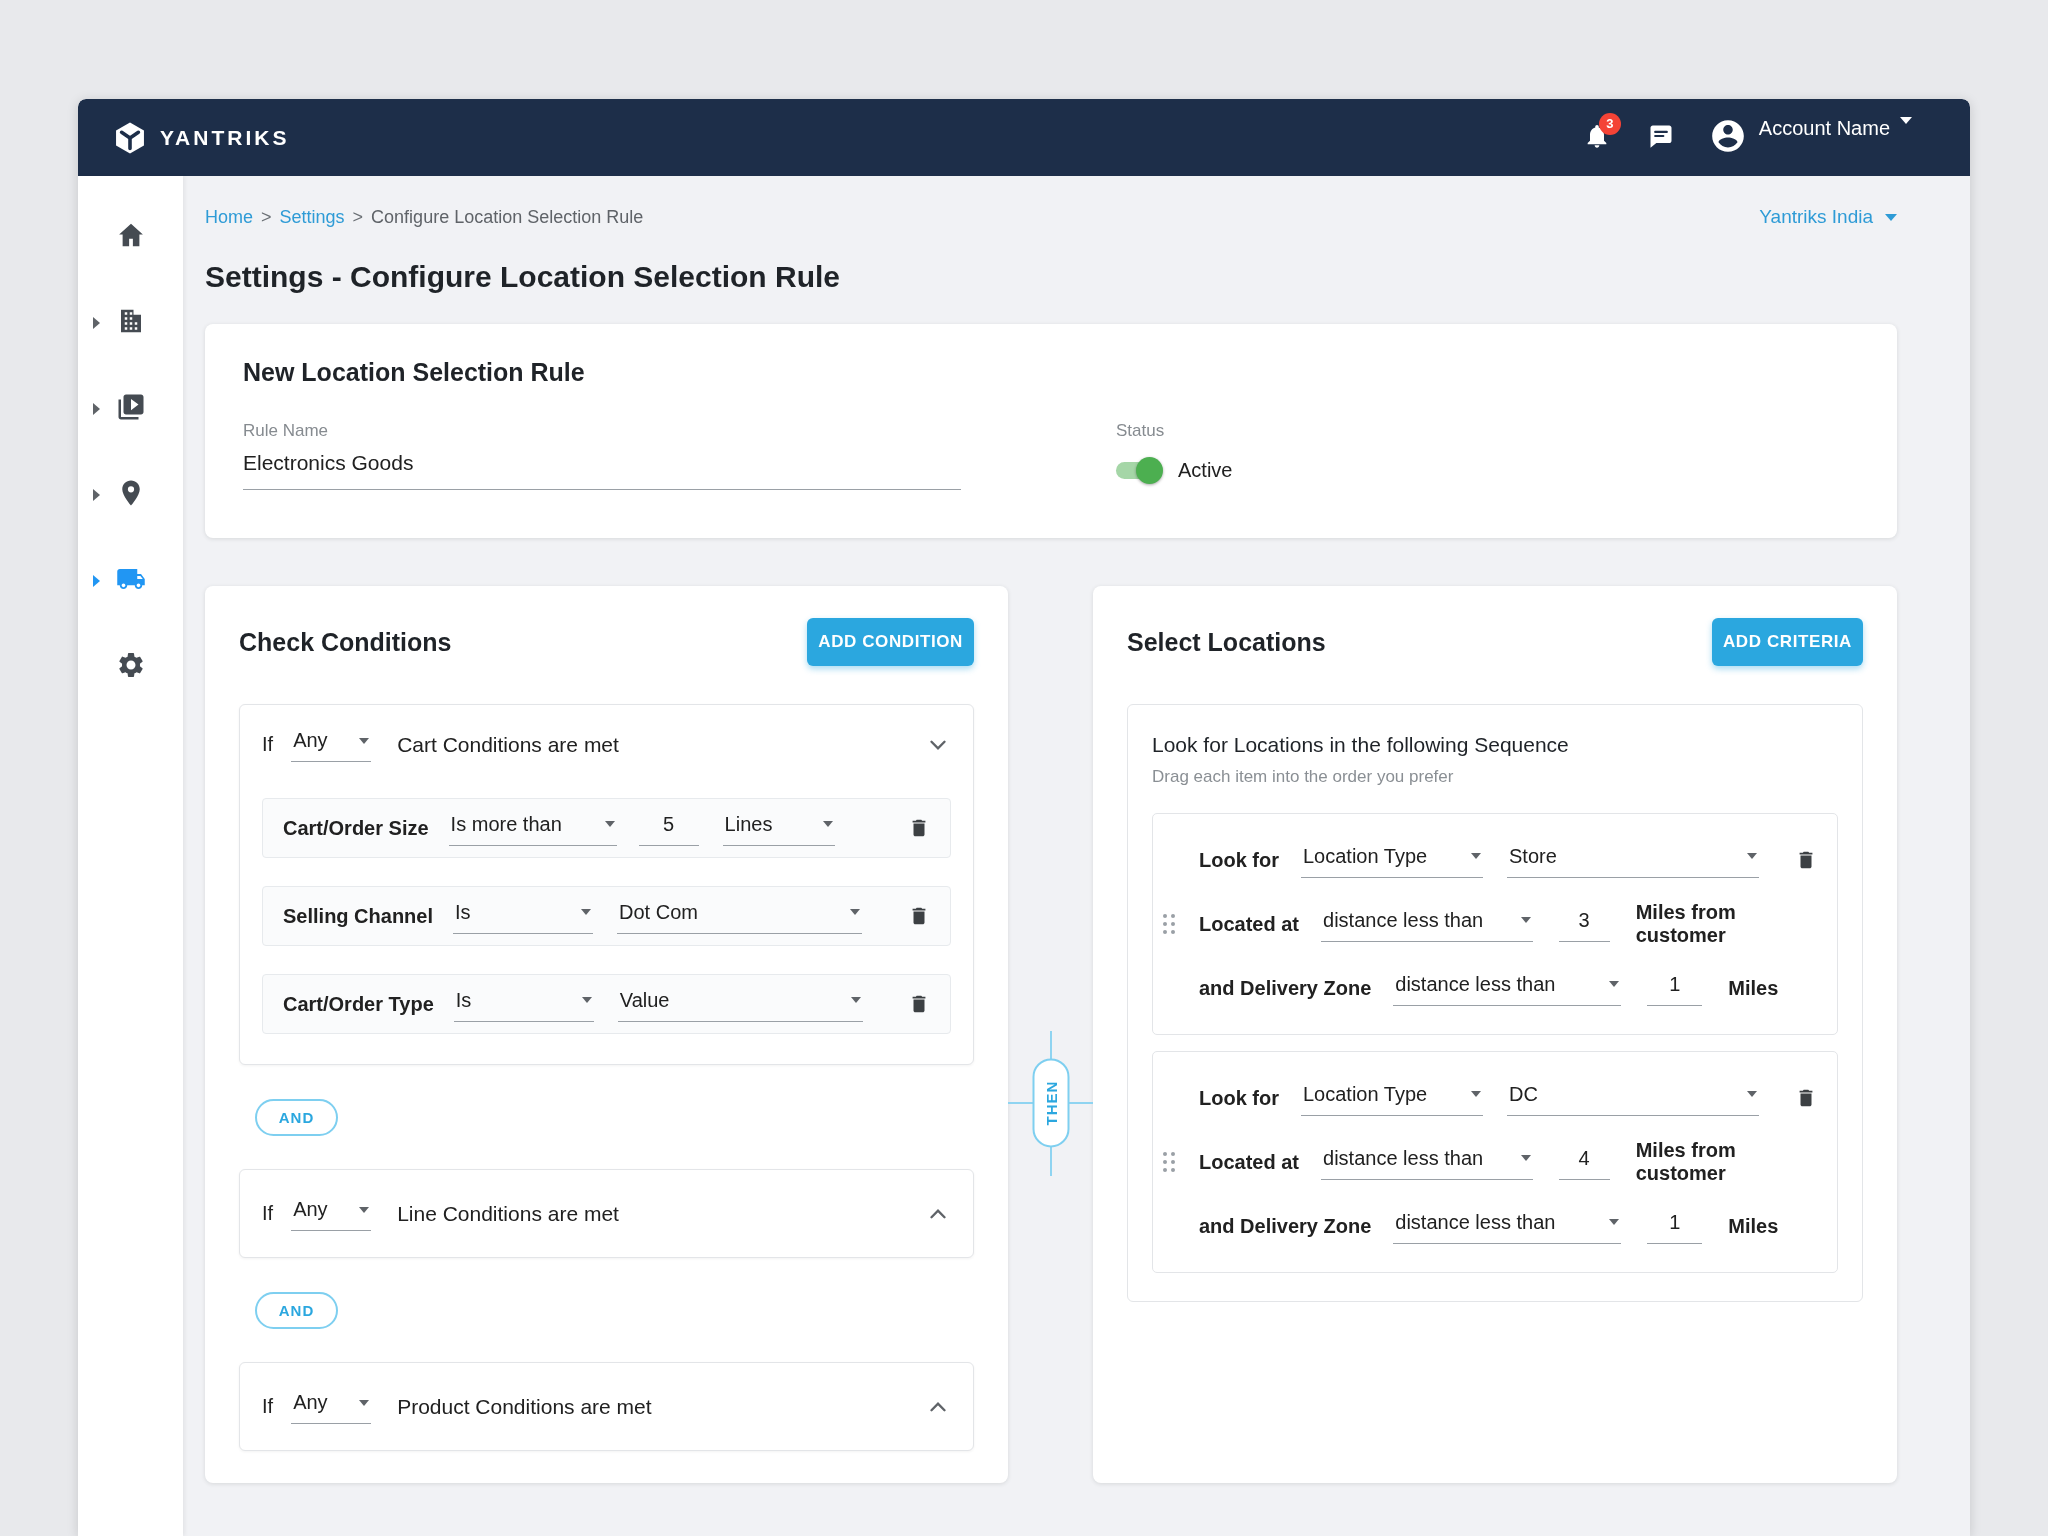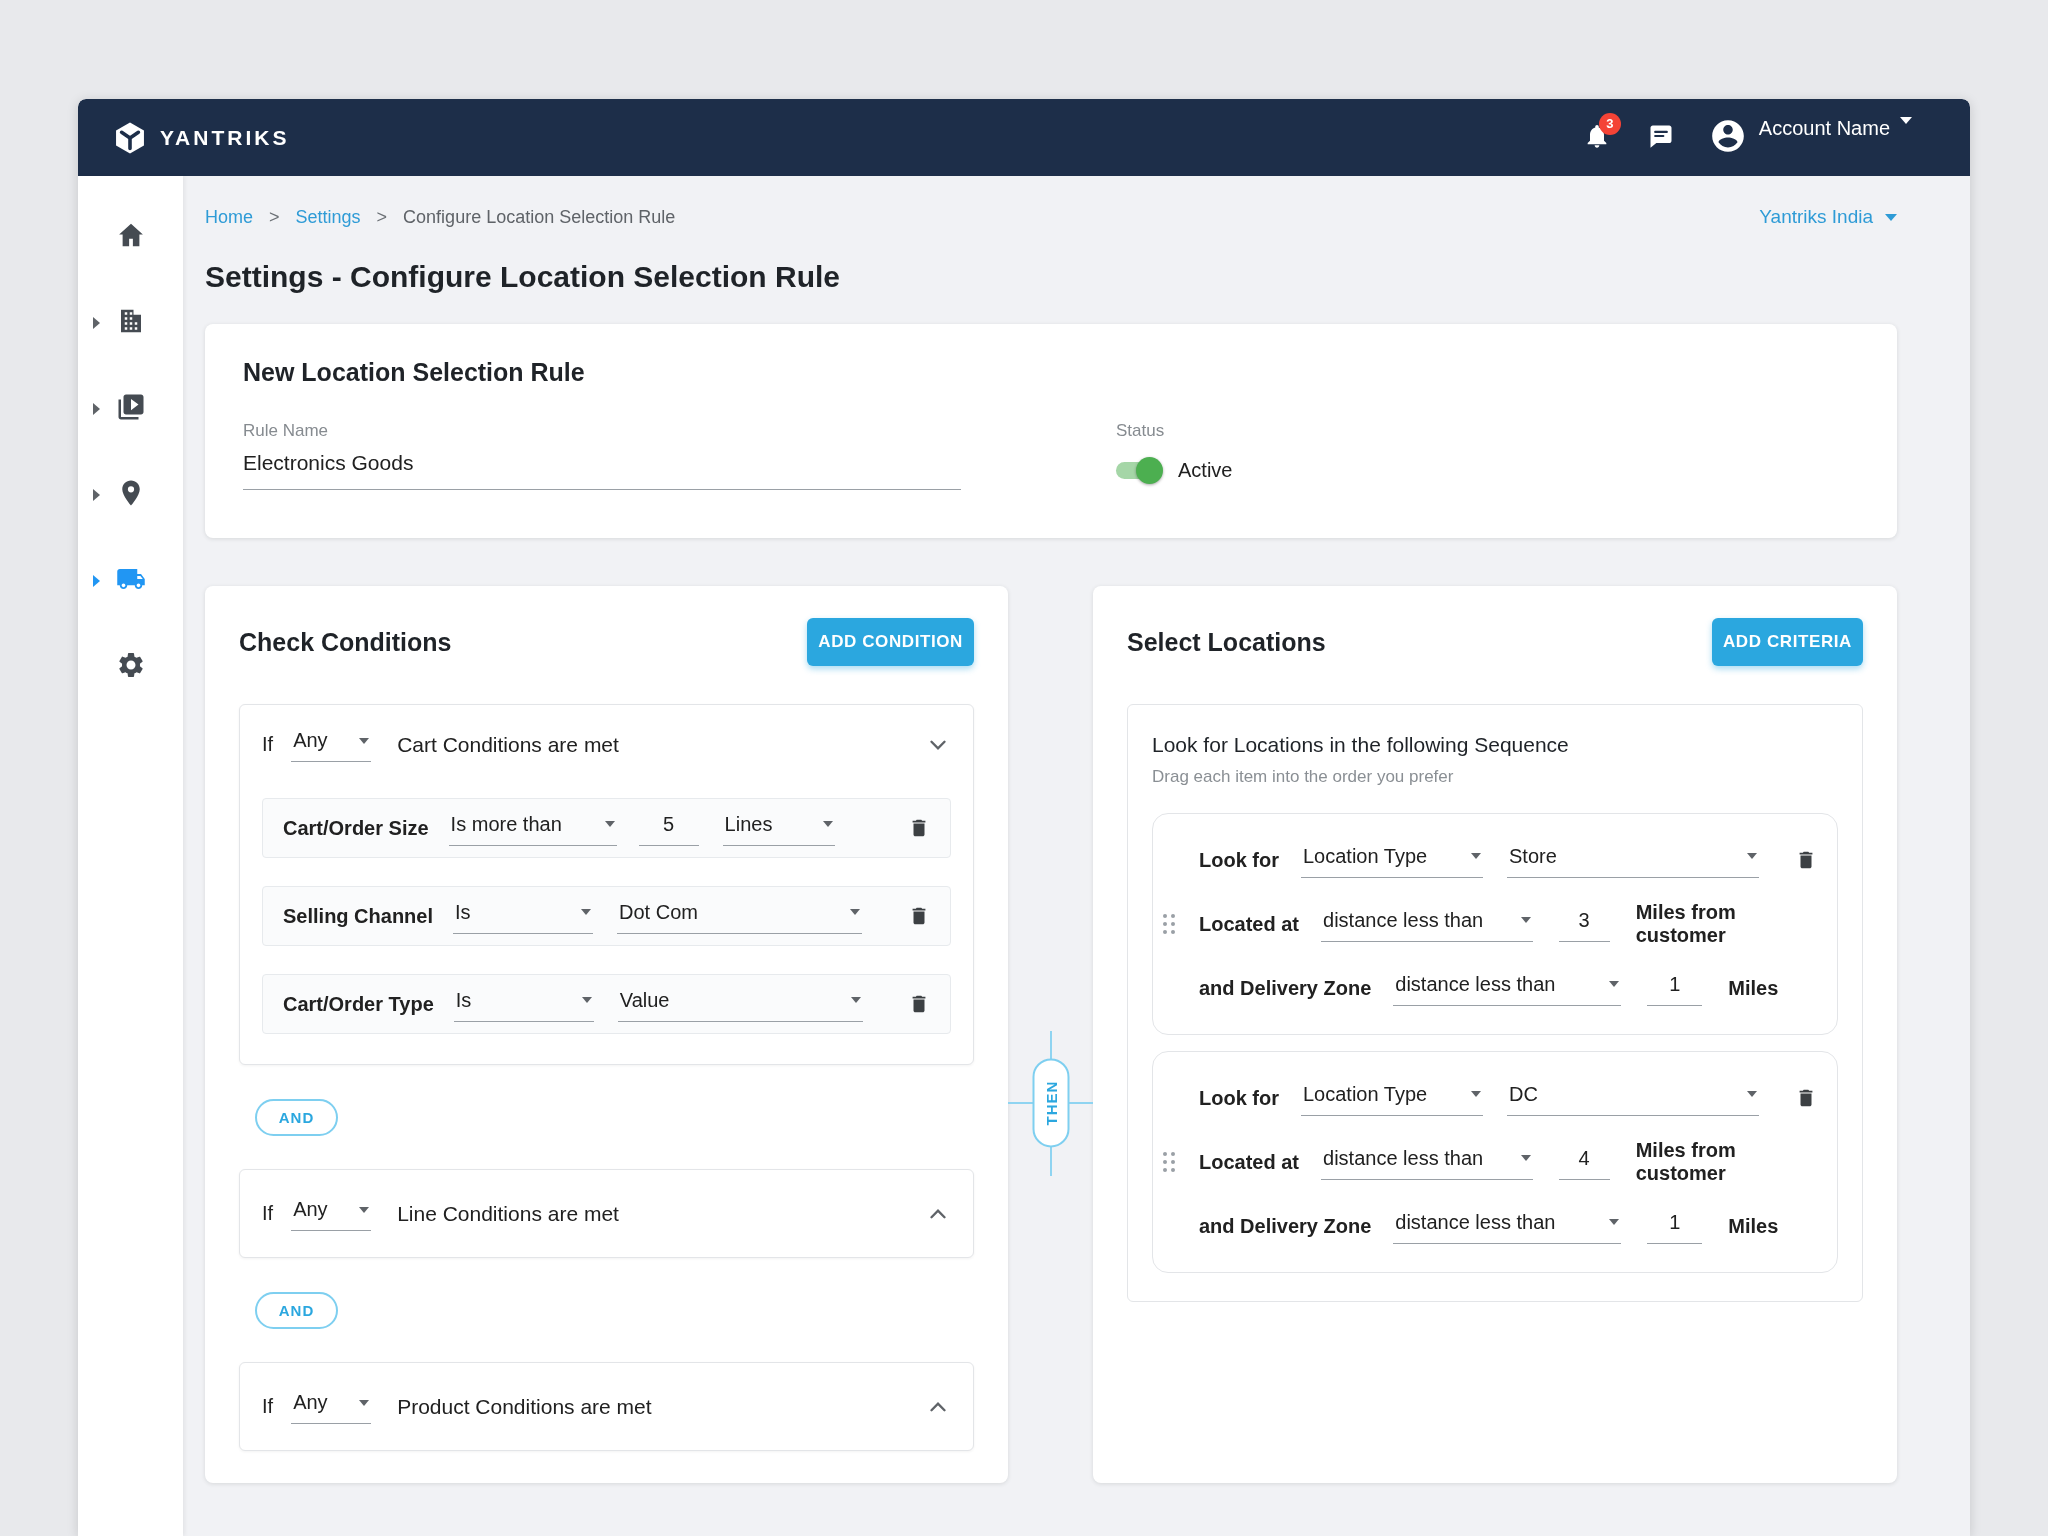--- a/index.html
+++ b/index.html
@@ -36,21 +36,21 @@
   .side-item.active { color:#2196f3; }
   .expander { position:absolute; left:15px; width:0; height:0;
               border-top:6px solid transparent; border-bottom:6px solid transparent;
               border-left:7px solid #5f6368; }
   .side-item.active .expander { border-left-color:#2196f3; }
 
   
   .main { position:absolute; left:105px; top:77px; right:0; bottom:0; overflow:hidden;
           padding:30px 73px 0 22px; }
   .topbar { display:flex; justify-content:space-between; align-items:center; }
-  .breadcrumb { font-size:18px; display:flex; gap:16px; align-items:center; }
+  .breadcrumb { font-size:18px; display:flex; gap:8px; align-items:center; }
   .bc-link { color:#2e9bd6; cursor:pointer; }
   .bc-sep { color:#6b7075; }
   .bc-cur { color:#5f6368; }
   .org { display:flex; align-items:center; gap:12px; color:#2e9bd6; font-size:19px; cursor:pointer; }
 
   .page-title { margin-top:32px; font-size:30px; font-weight:700; color:#1f2328; }
 
   .card { background:#fff; border-radius:8px; box-shadow:0 1px 4px rgba(60,64,67,.14); }
 
   
@@ -118,21 +118,21 @@
   .h-line { position:absolute; left:0; right:0; top:516px; height:2px; background:#8fd4f1; }
   .v-line2 { position:absolute; left:50%; margin-left:-1px; top:445px; height:145px; width:2px; background:#8fd4f1; }
   .then-pill { position:absolute; left:50%; top:517px; transform:translate(-50%,-50%) rotate(180deg);
                writing-mode:vertical-rl; border:2px solid #7ecff0; color:#2ba7df; background:#fff;
                border-radius:999px; padding:20px 8px; font-size:15px; font-weight:700; letter-spacing:1px; }
 
   
   .seq-box { margin-top:38px; border:1px solid #e3e5e8; border-radius:6px; padding:28px 24px; }
   .seq-title { font-size:21px; color:#1f2328; }
   .seq-hint { font-size:17px; color:#8a8f94; margin-top:10px; }
-  .loc-item { position:relative; margin-top:26px; border:1px solid #e3e5e8; border-radius:16px;
+  .loc-item { position:relative; margin-top:26px; border:1px solid #e3e5e8; border-radius:5px;
               padding:14px 20px 14px 16px; background:#fff; }
   .loc-item + .loc-item { margin-top:16px; }
   .loc-row { display:flex; align-items:center; height:64px; padding-left:30px; }
   .l-label { font-size:20px; font-weight:700; margin-right:22px; white-space:nowrap; }
   .dd-type { width:182px; margin-right:24px; }
   .dd-typeval { width:252px; }
   .dd-dist { width:228px; margin-right:26px; }
   .val-sm { width:55px; text-align:center; font-size:20px; border-bottom:1px solid #9aa0a6;
             padding:2px 0 9px; margin-right:26px; cursor:text; }
   .unit-text { font-size:20px; font-weight:700; }

